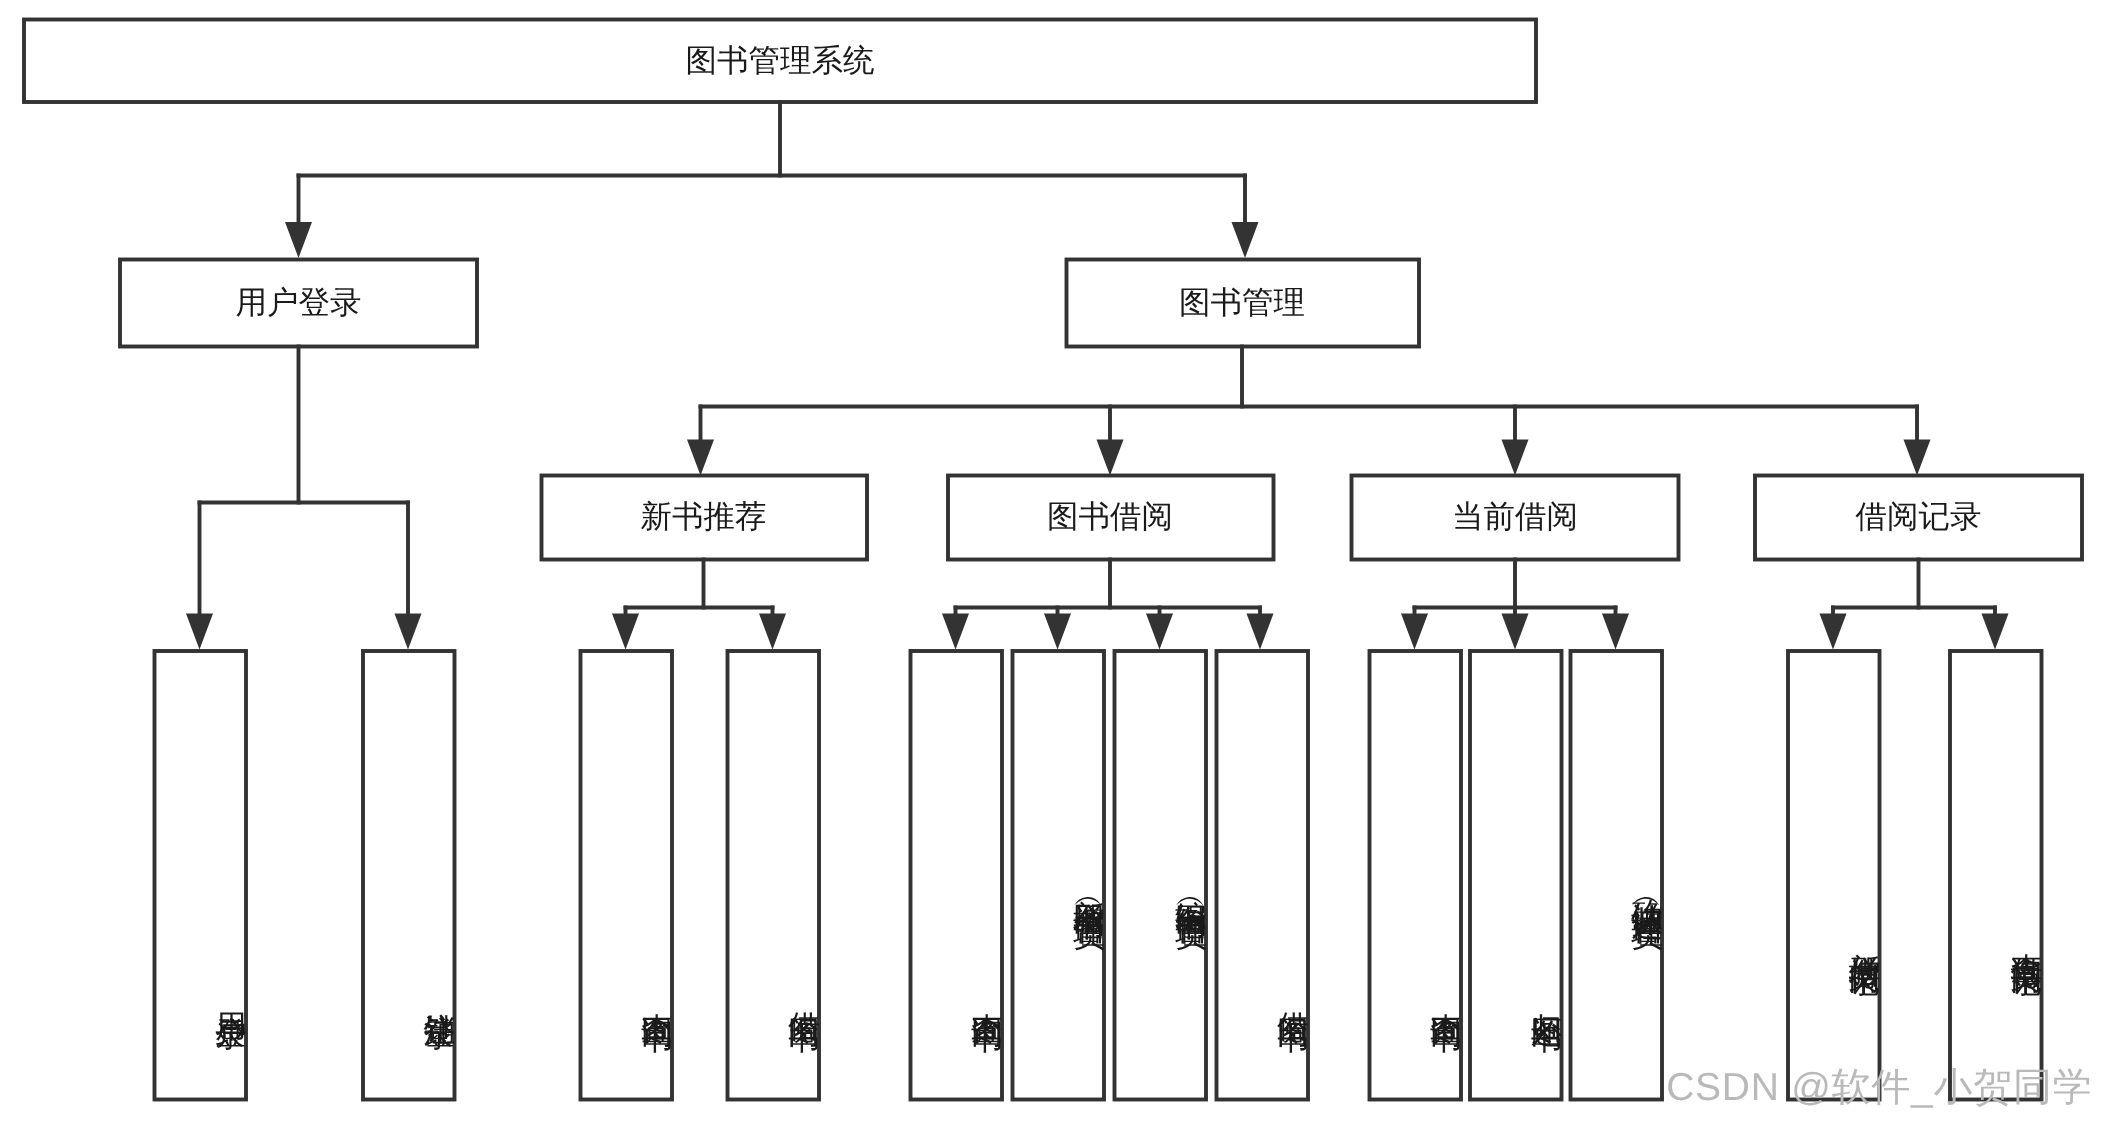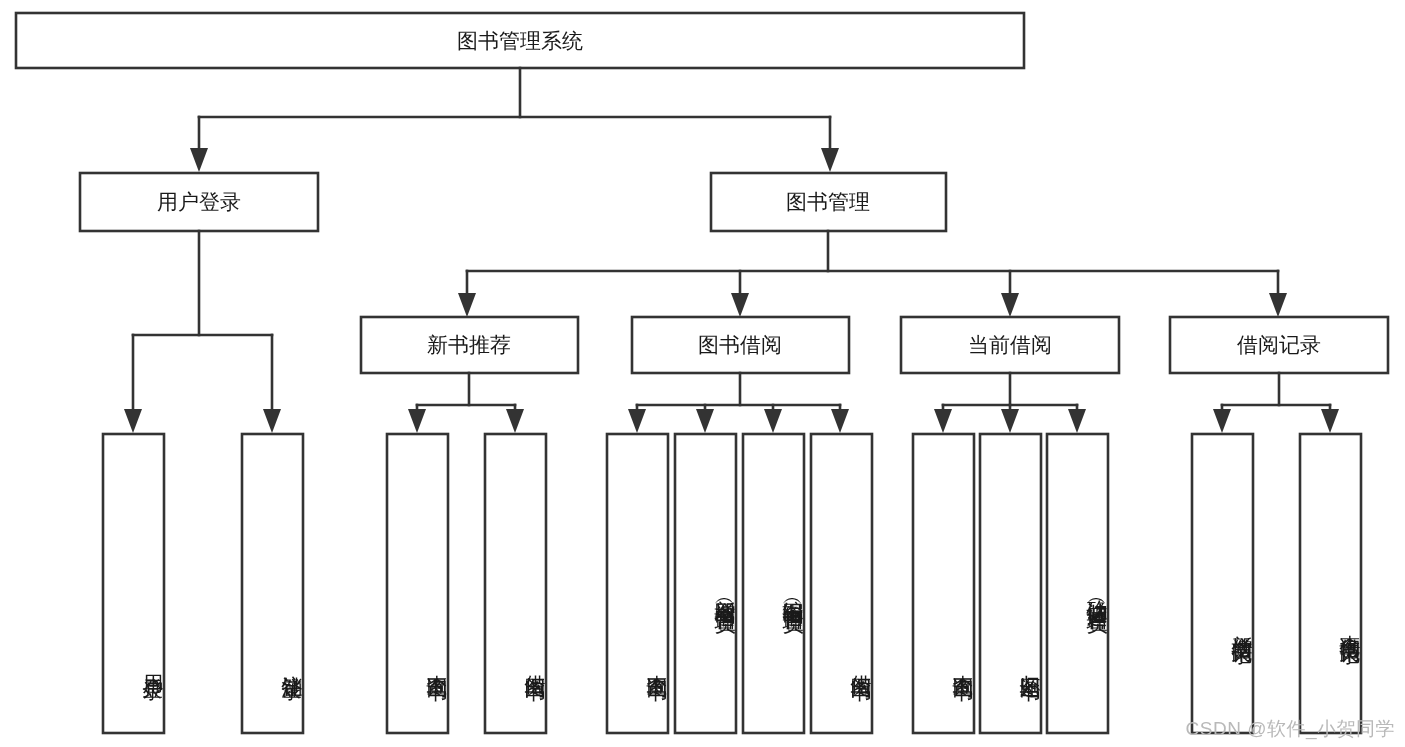--- a/index.html
+++ b/index.html
@@ -56,21 +56,21 @@
     align-items: flex-start;
     justify-content: center;
     white-space: nowrap;
     pointer-events: none;
   }
   .watermark {
     position: absolute;
     right: 10px;
     bottom: 5px;
     font-family: "Liberation Sans", "DejaVu Sans", sans-serif;
-    font-size: 19px;
+    font-size: 26px;
     color: #b9b9b9;
     letter-spacing: 0.5px;
     user-select: none;
   }
 </style>
 </head>
 <body>
 
 <svg id="diagram" viewBox="0 0 1405 747">
 

